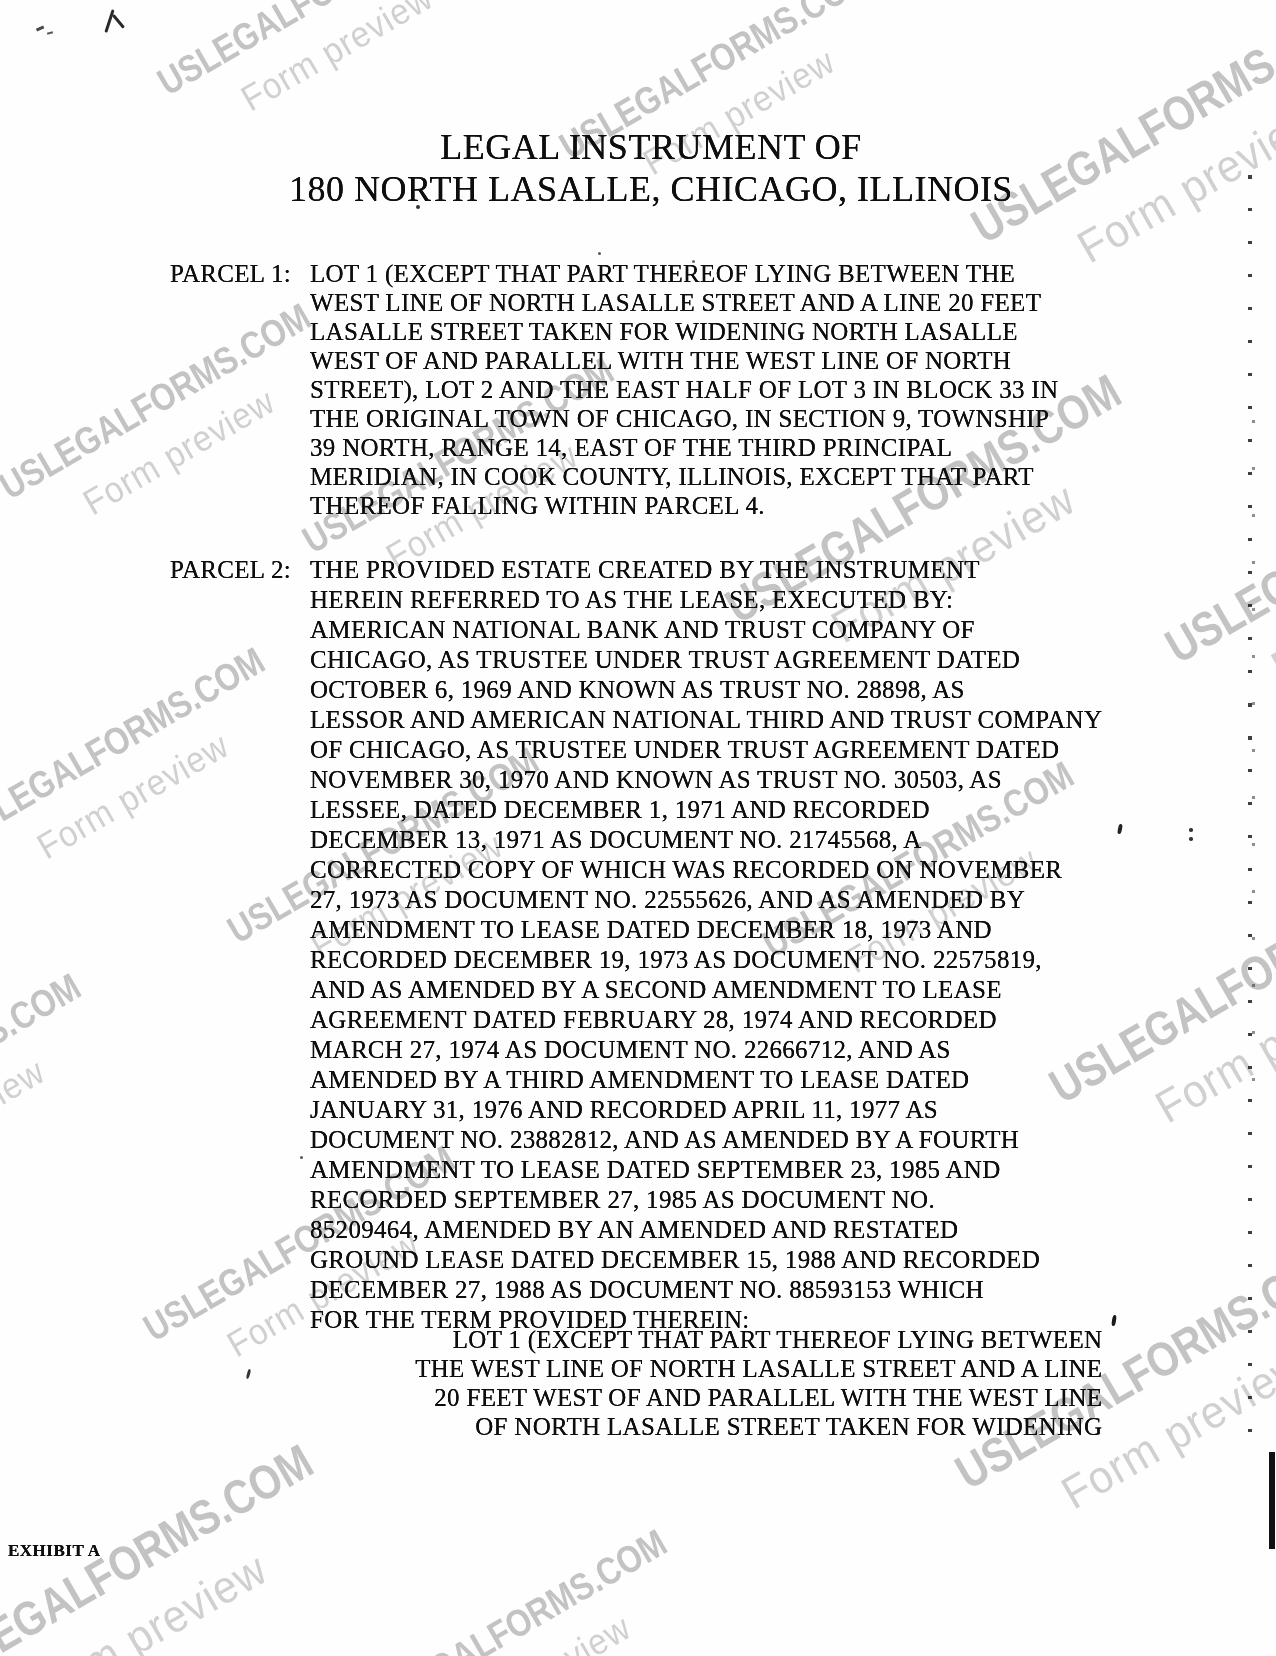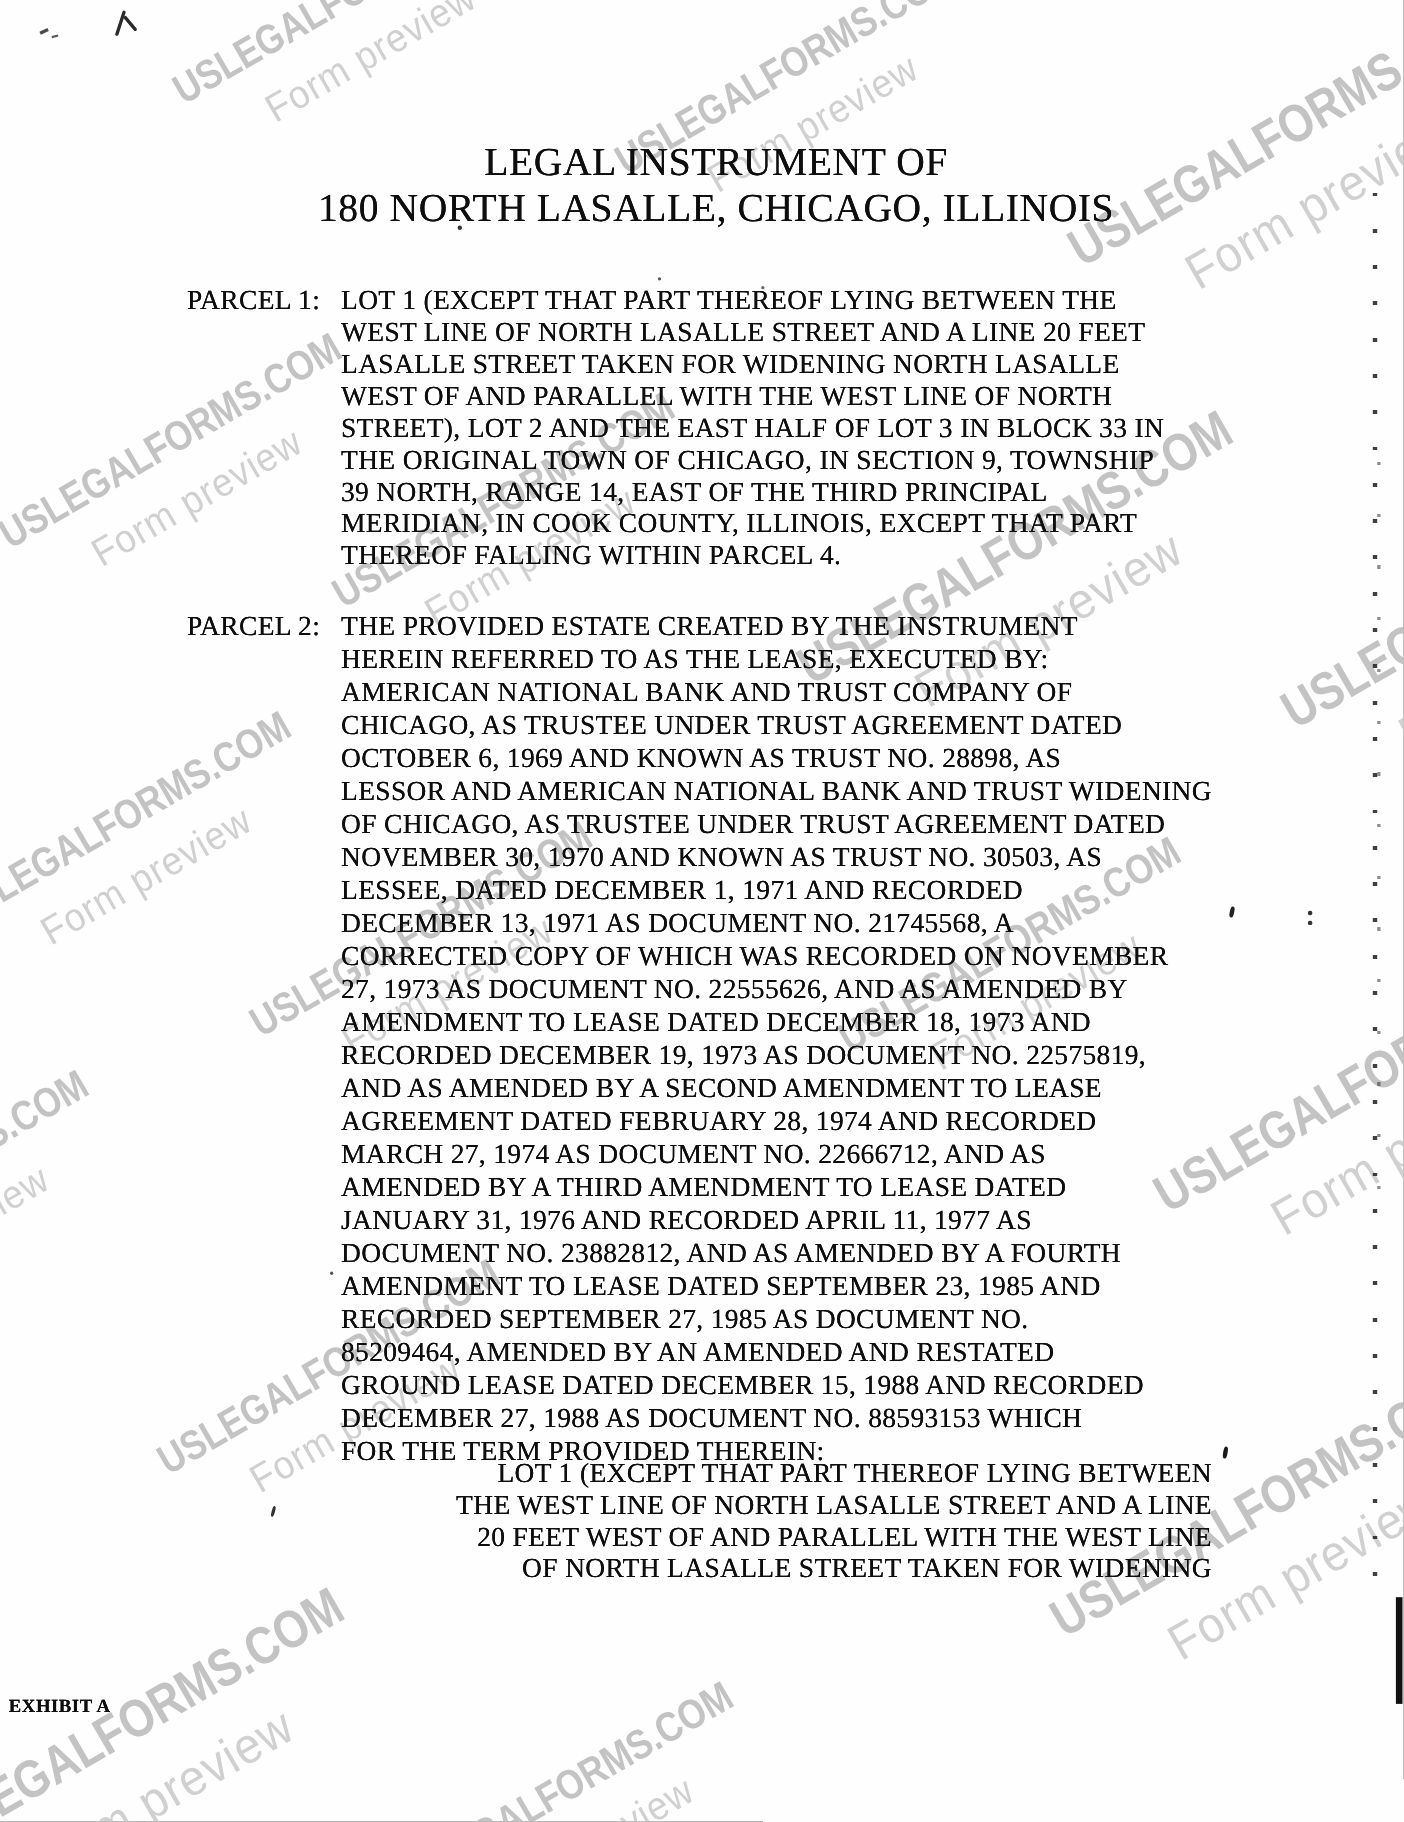--- a/index.html
+++ b/index.html
@@ -194,21 +194,21 @@
     </div>
 
     <div class="parcel p2">
       <div class="plabel">PARCEL 2:</div>
       <div class="pbody">
         <div class="ln">THE PROVIDED ESTATE CREATED BY THE INSTRUMENT</div>
         <div class="ln">HEREIN REFERRED TO AS THE LEASE, EXECUTED BY:</div>
         <div class="ln">AMERICAN NATIONAL BANK AND TRUST COMPANY OF</div>
         <div class="ln">CHICAGO, AS TRUSTEE UNDER TRUST AGREEMENT DATED</div>
         <div class="ln">OCTOBER 6, 1969 AND KNOWN AS TRUST NO. 28898, AS</div>
-        <div class="ln">LESSOR AND AMERICAN NATIONAL BANK AND TRUST WIDENING</div>
+        <div class="ln">LESSOR AND AMERICAN NATIONAL THIRD AND TRUST COMPANY</div>
         <div class="ln">OF CHICAGO, AS TRUSTEE UNDER TRUST AGREEMENT DATED</div>
         <div class="ln">NOVEMBER 30, 1970 AND KNOWN AS TRUST NO. 30503, AS</div>
         <div class="ln">LESSEE, DATED DECEMBER 1, 1971 AND RECORDED</div>
         <div class="ln">DECEMBER 13, 1971 AS DOCUMENT NO. 21745568, A</div>
         <div class="ln">CORRECTED COPY OF WHICH WAS RECORDED ON NOVEMBER</div>
         <div class="ln">27, 1973 AS DOCUMENT NO. 22555626, AND AS AMENDED BY</div>
         <div class="ln">AMENDMENT TO LEASE DATED DECEMBER 18, 1973 AND</div>
         <div class="ln">RECORDED DECEMBER 19, 1973 AS DOCUMENT NO. 22575819,</div>
         <div class="ln">AND AS AMENDED BY A SECOND AMENDMENT TO LEASE</div>
         <div class="ln">AGREEMENT DATED FEBRUARY 28, 1974 AND RECORDED</div>

